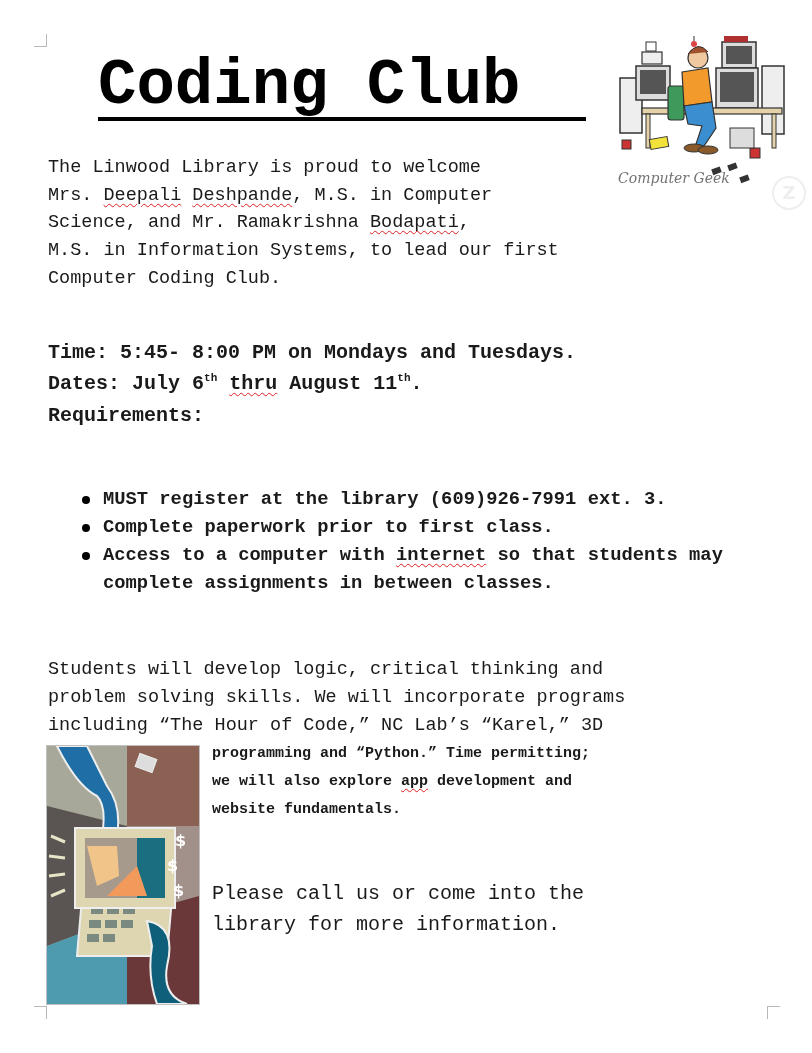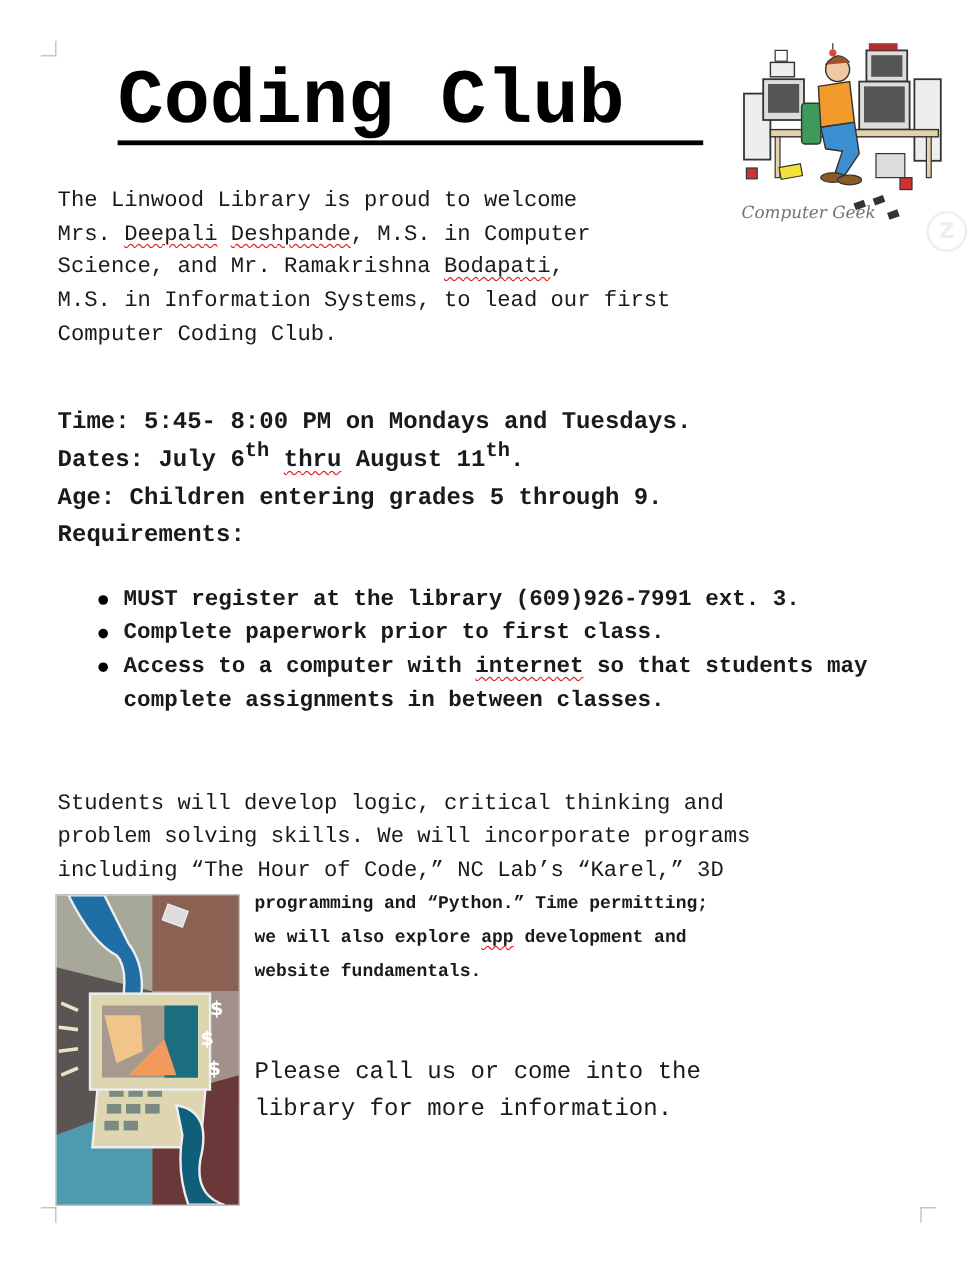--- a/index.html
+++ b/index.html
@@ -21,21 +21,21 @@
                border:2px solid #eeeeee; color:#eeeeee; font:bold 18px "DejaVu Sans", sans-serif;
                text-align:center; line-height:30px; }
 
   .intro { position:absolute; left:48px; top:154px; width:600px; font-size:18.5px; line-height:27.7px;
            margin:0; white-space:pre-line; }
   .sp { text-decoration:underline wavy #e02020; text-decoration-thickness:1px; text-underline-offset:3px; }
 
   .details { position:absolute; left:48px; top:337px; width:720px; margin:0; font-weight:bold;
              font-size:20px; line-height:31.3px; }
   .details p { margin:0; }
-  sup { font-size:17px; line-height:0; vertical-align:8px; }
+  sup { font-size:11px; line-height:0; vertical-align:8px; }
 
   .reqs { position:absolute; left:72px; top:478px; width:700px; margin:7px; padding:0; list-style:none;
           font-weight:bold; font-size:18.8px; line-height:28.1px; }
   .reqs li { position:relative; padding-left:24px; }
   .reqs li::before { content:""; position:absolute; left:3px; top:11px; width:8px; height:8px;
                      background:#000; border-radius:50%; }
 
   .students { position:absolute; left:48px; top:656px; width:740px; margin:0; font-size:18.5px;
               line-height:27.9px; white-space:pre-line; }
   .students-2 { position:absolute; left:212px; top:740px; width:580px; margin:0; font-size:15px;
@@ -101,21 +101,20 @@
 
 <div class="intro"><span>The Linwood Library is proud to welcome</span>
 <span>Mrs. </span><span class="sp">Deepali</span><span> </span><span class="sp">Deshpande</span><span>, M.S. in Computer</span>
 <span>Science, and Mr. Ramakrishna </span><span class="sp">Bodapati</span><span>,</span>
 <span>M.S. in Information Systems, to lead our first</span>
 <span>Computer Coding Club.</span></div>
 
 <div class="details">
   <p>Time: 5:45- 8:00 PM on Mondays and Tuesdays.</p>
   <p><span>Dates: July 6</span><sup>th</sup> <span class="sp">thru</span><span> August 11</span><sup>th</sup><span>.</span></p>
-  <p>Age: Children entering grades 5 through 9.</p>
   <p>Requirements:</p>
 </div>
 
 <ul class="reqs">
   <li>MUST register at the library (609)926-7991 ext. 3.</li>
   <li>Complete paperwork prior to first class.</li>
   <li><span>Access to a computer with </span><span class="sp">internet</span><span> so that students may complete assignments in between classes.</span></li>
 </ul>
 
 <div class="students">Students will develop logic, critical thinking and

